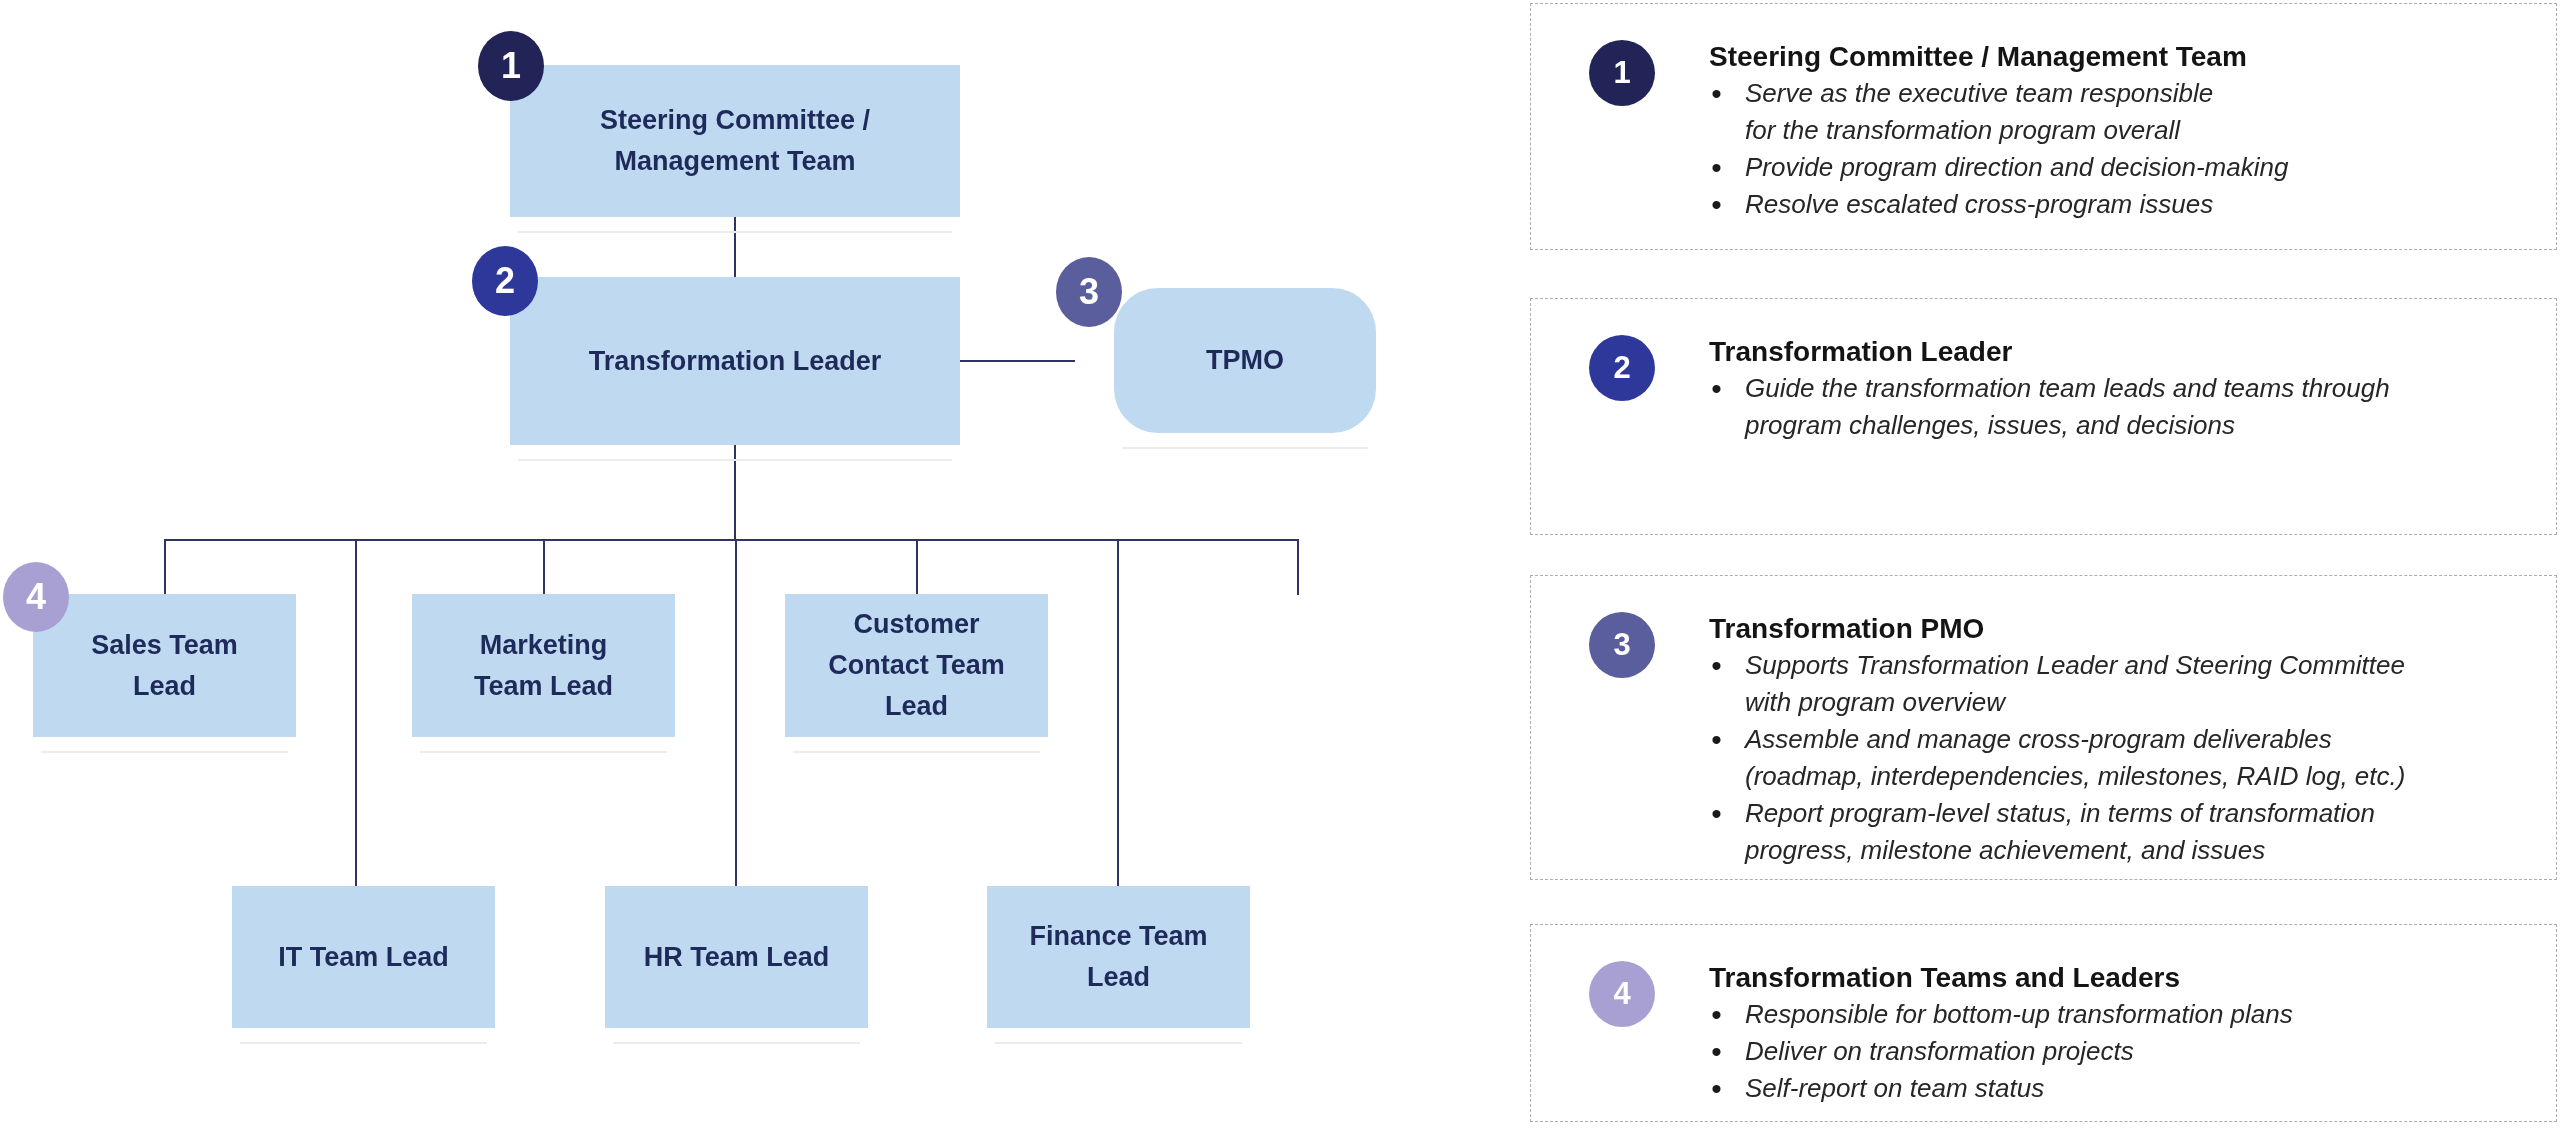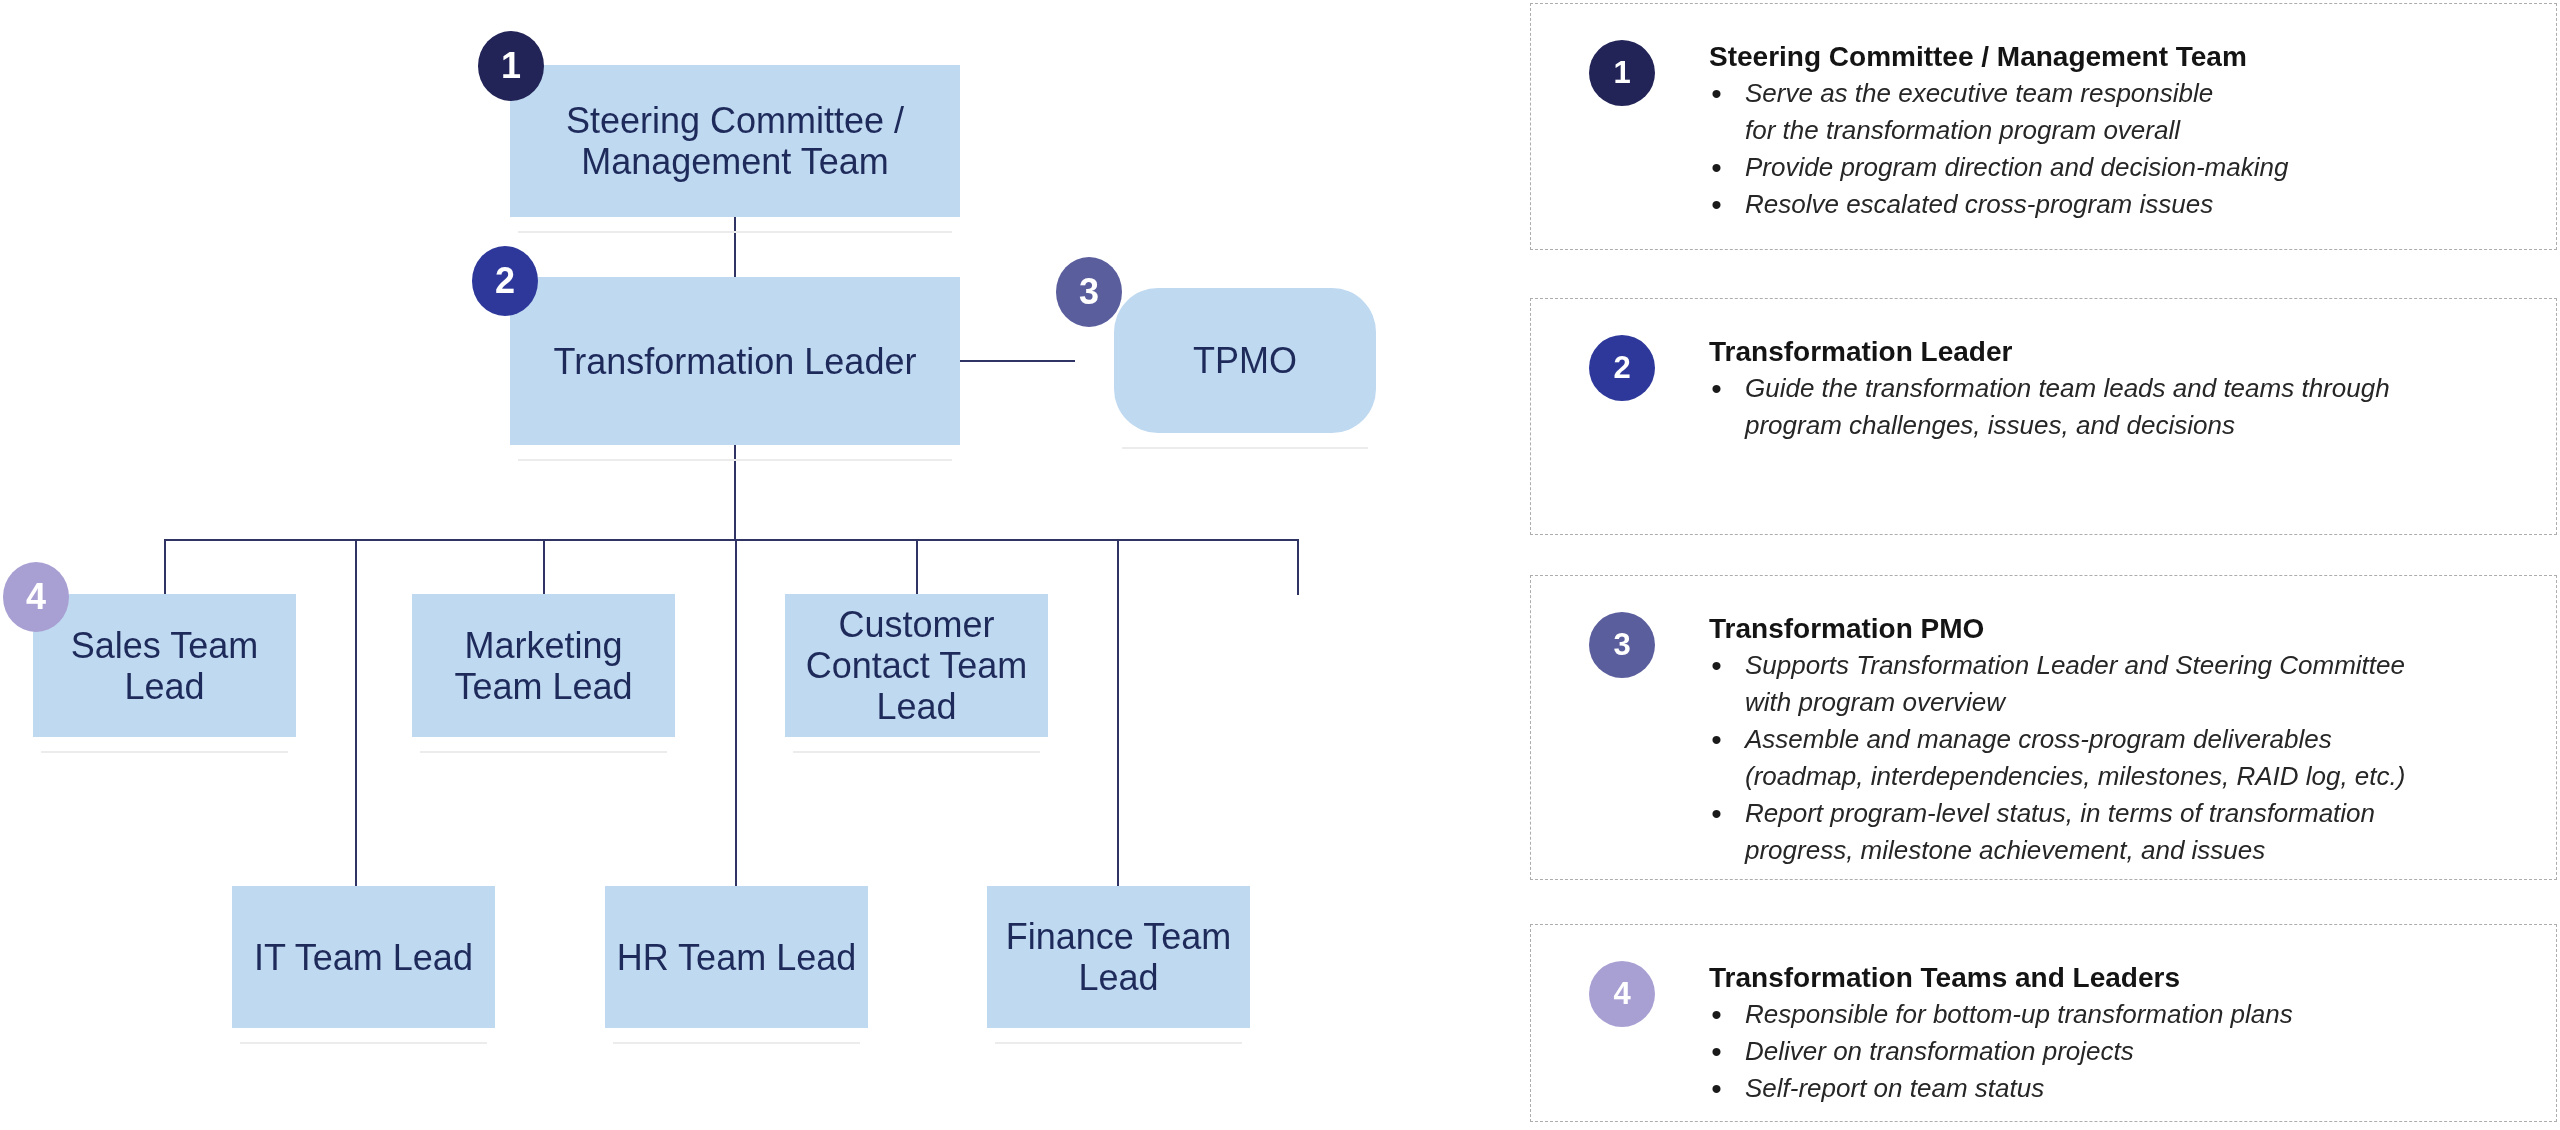--- a/index.html
+++ b/index.html
@@ -22,21 +22,21 @@
 
   
   .node{
     position:absolute;background:var(--box-fill);
     display:flex;align-items:center;justify-content:center;text-align:center;
   }
   .node::after{
     content:"";position:absolute;left:8px;right:8px;bottom:-16px;height:2px;background:#ECECEC;
   }
   .node-label{
-    font-weight:normal;color:var(--node-text);font-size:36px;line-height:41px;white-space:pre-line;
+    font-weight:bold;color:var(--node-text);font-size:27px;line-height:41px;white-space:pre-line;
   }
   .node-steering{left:510px;top:65px;width:450px;height:152px;}
   .node-leader{left:510px;top:277px;width:450px;height:168px;}
   .node-tpmo{left:1075px;top:288px;width:262px;height:145px;border-radius:44px;margin-left:39px;}
   .node-sales{left:33px;top:594px;width:263px;height:143px;}
   .node-marketing{left:412px;top:594px;width:263px;height:143px;}
   .node-customer{left:785px;top:594px;width:263px;height:143px;}
   .node-other{left:1167px;top:594px;width:263px;height:143px;}
   .node-it{left:232px;top:886px;width:263px;height:142px;}
   .node-hr{left:605px;top:886px;width:263px;height:142px;}

